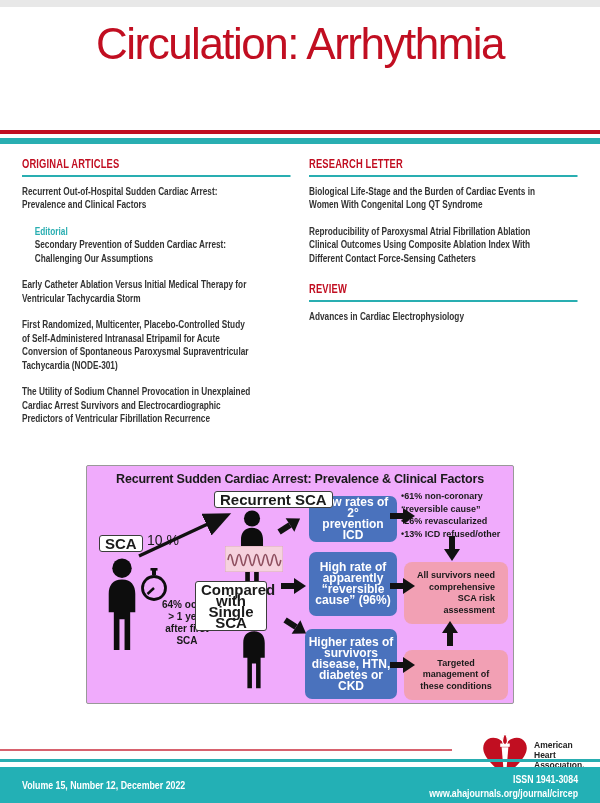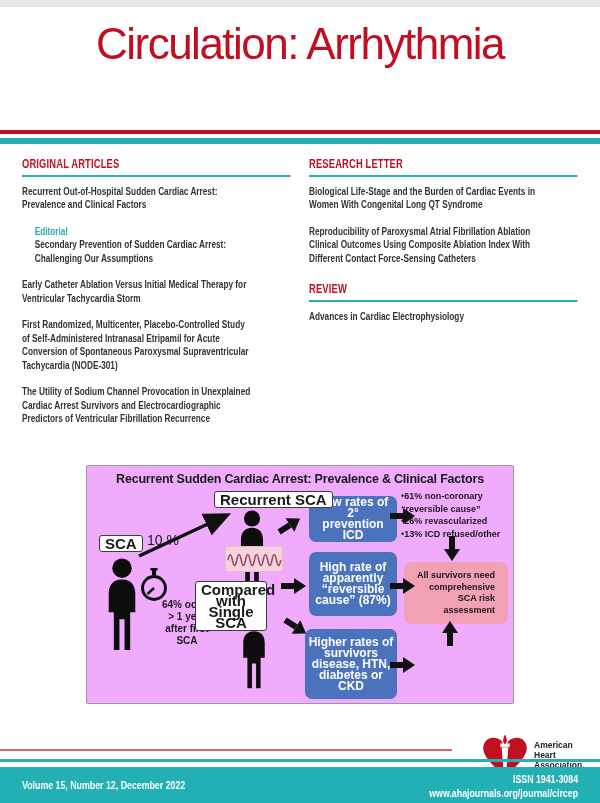--- a/index.html
+++ b/index.html
@@ -181,36 +181,39 @@
     <svg class="person" style="left:149px; top:148px;" width="36" height="76" viewBox="0 0 40 92">
       <circle cx="20" cy="10" r="9.5" fill="#0d0d0d"></circle>
       <path fill="#0d0d0d" d="M20 21 C11 21 7 27 7 35 L7 53 L12 53 L12 90 L17.5 90 L17.5 60 L22.5 60 L22.5 90 L28 90 L28 53 L33 53 L33 35 C33 27 29 21 20 21 Z"></path>
     </svg>
 
     <div class="bluebox" style="left:222px; top:30px;  width:88px; height:46px;">Low rates of 2°
 prevention ICD</div>
     <div class="bluebox" style="left:222px; top:86px;  width:88px; height:64px;">High rate of
 apparently
 “reversible
-cause” (87%)</div>
+cause” (96%)</div>
     <div class="bluebox" style="left:218px; top:163px; width:92px; height:70px;">Higher rates of
 survivors
 disease, HTN,
 diabetes or
 CKD</div>
 
     <div class="bullets">•61% non-coronary
  “reversible cause”
 •26% revascularized
 •13% ICD refused/other</div>
 
     <div class="pinkbox" style="left:317px; top:96px;  width:104px; height:62px;text-align:right;">All survivors need
 comprehensive
 SCA risk
 assessment</div>
+    <div class="pinkbox" style="left:317px; top:184px; width:104px; height:50px;">Targeted
+management of
+these conditions</div>
 
     <div class="barrow" style="left:190px; top:50px; transform:rotate(-33deg);">
         <span class="shaft"></span>
         <span class="head"></span>
       </div>
     <div class="barrow" style="left:194px; top:111px;">
         <span class="shaft"></span>
         <span class="head"></span>
       </div>
     <div class="barrow" style="left:196px; top:152px; transform:rotate(33deg);">

